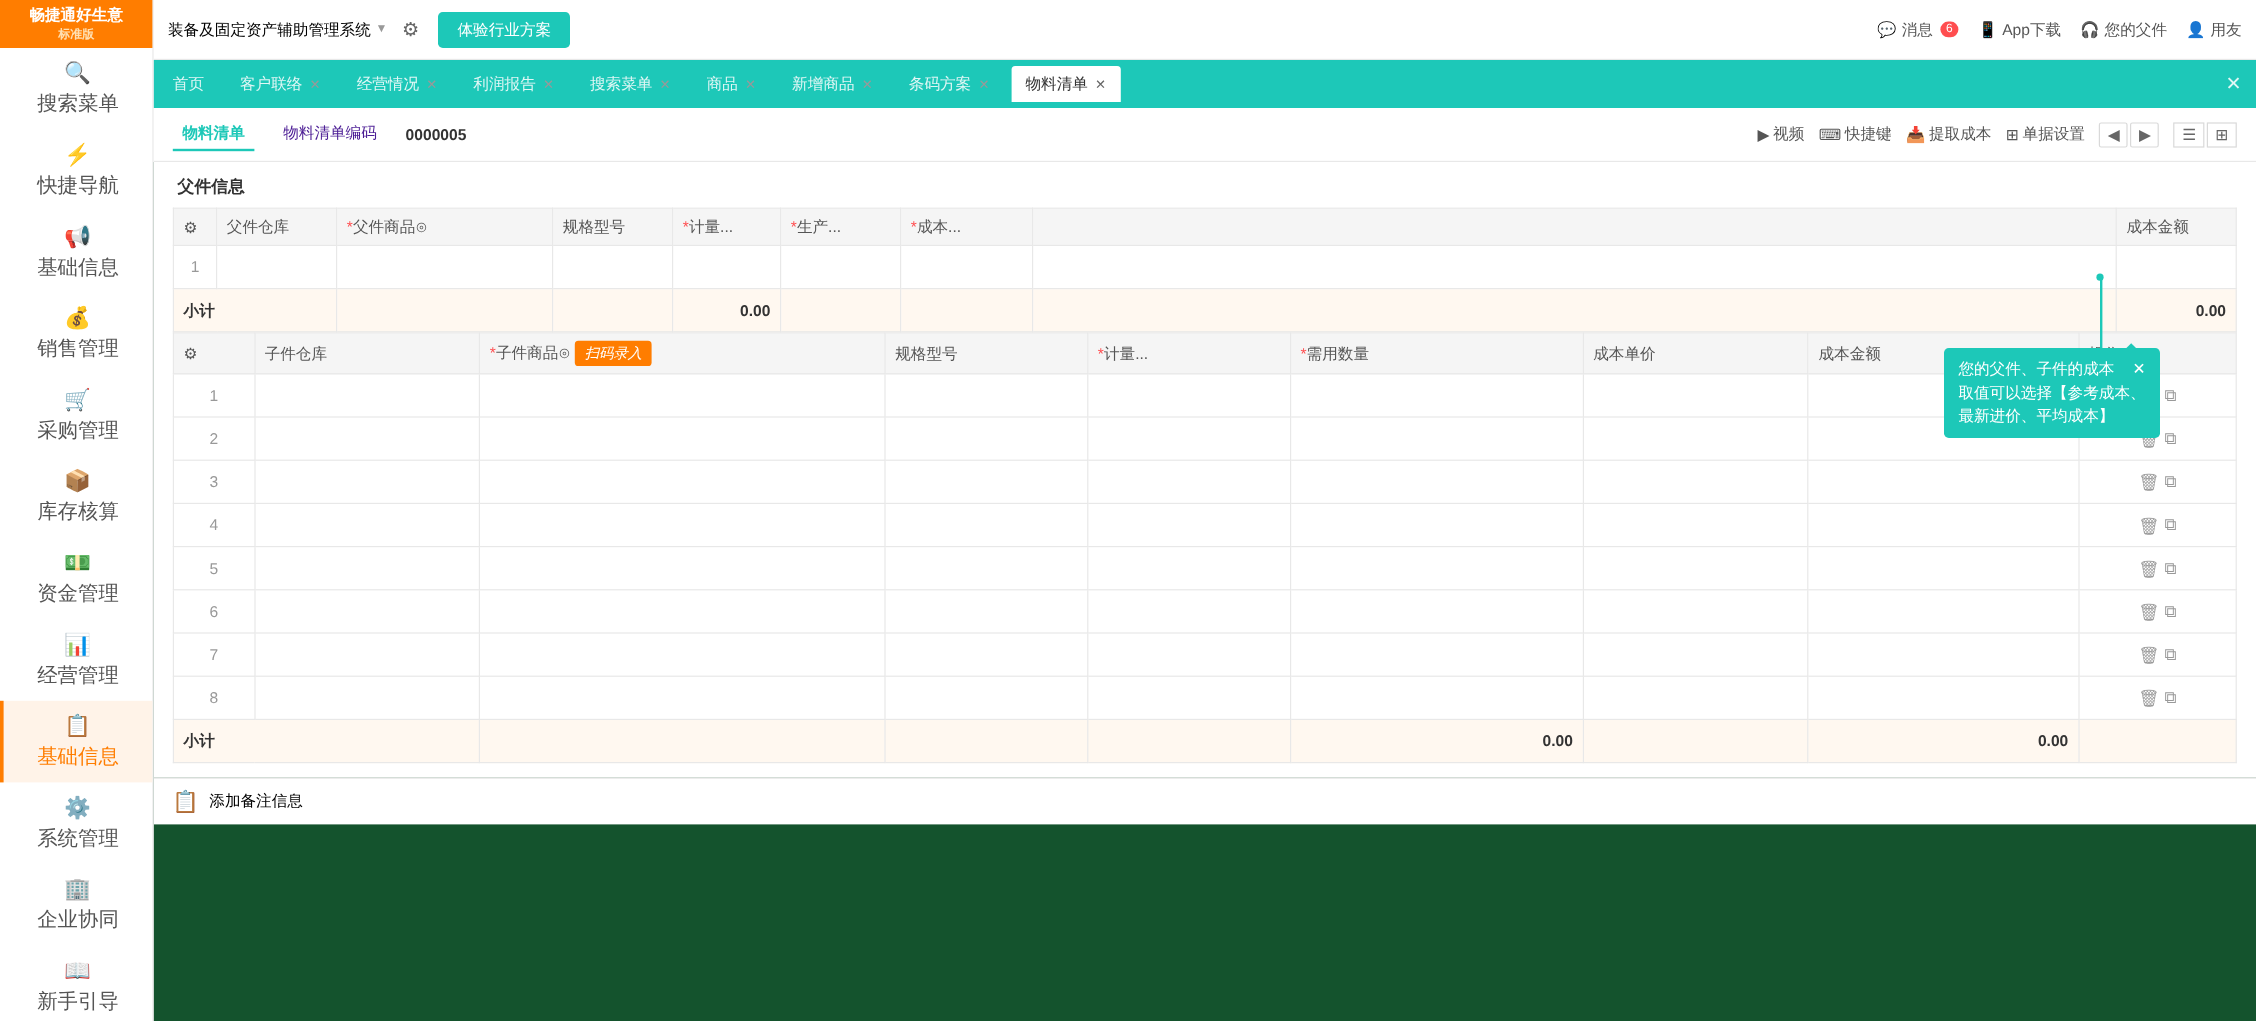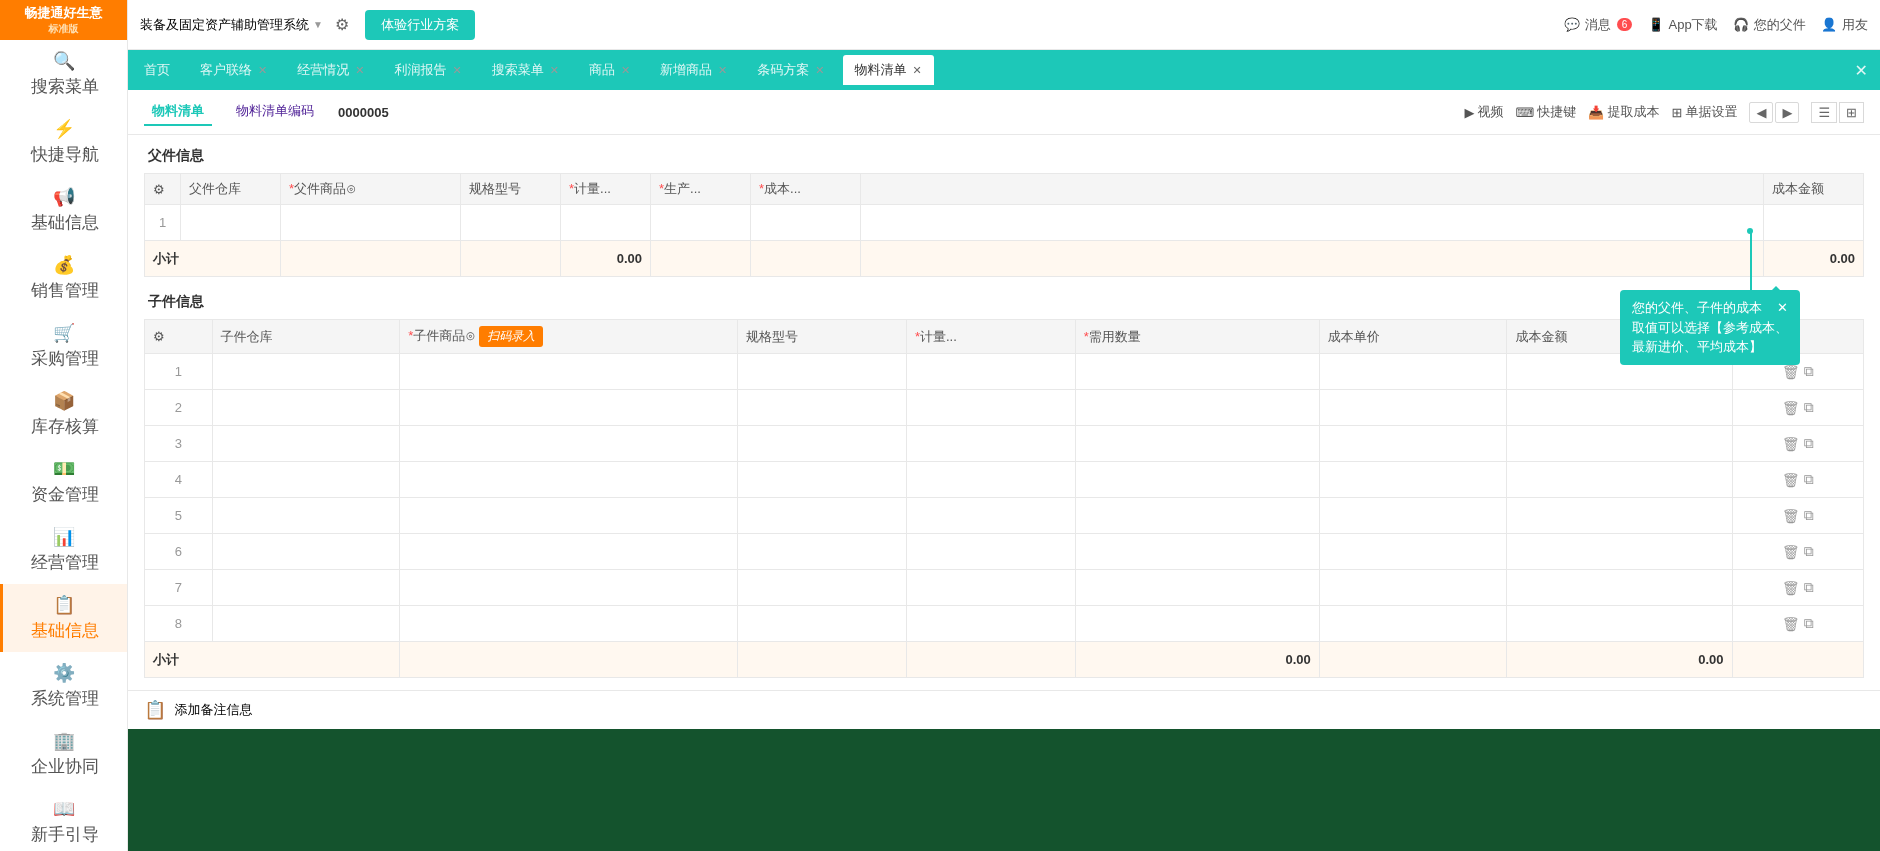--- a/index.html
+++ b/index.html
@@ -549,21 +549,20 @@
             <td></td>
             <td class="col-right">0.00</td>
             <td></td>
             <td></td>
             <td></td>
             <td class="col-right">0.00</td>
           </tr>
         </tbody>
       </table>
 
-      <div class="section-title" style="margin-top:16px;">子件信息</div>
       <table class="data-table">
         <thead>
           <tr>
             <th class="col-settings2">⚙</th>
             <th class="col-warehouse2">子件仓库</th>
             <th class="col-product2">
               <span class="required">*</span>子件商品⊙
               <button class="scan-btn">扫码录入</button>
             </th>
             <th class="col-spec2">规格型号</th>

